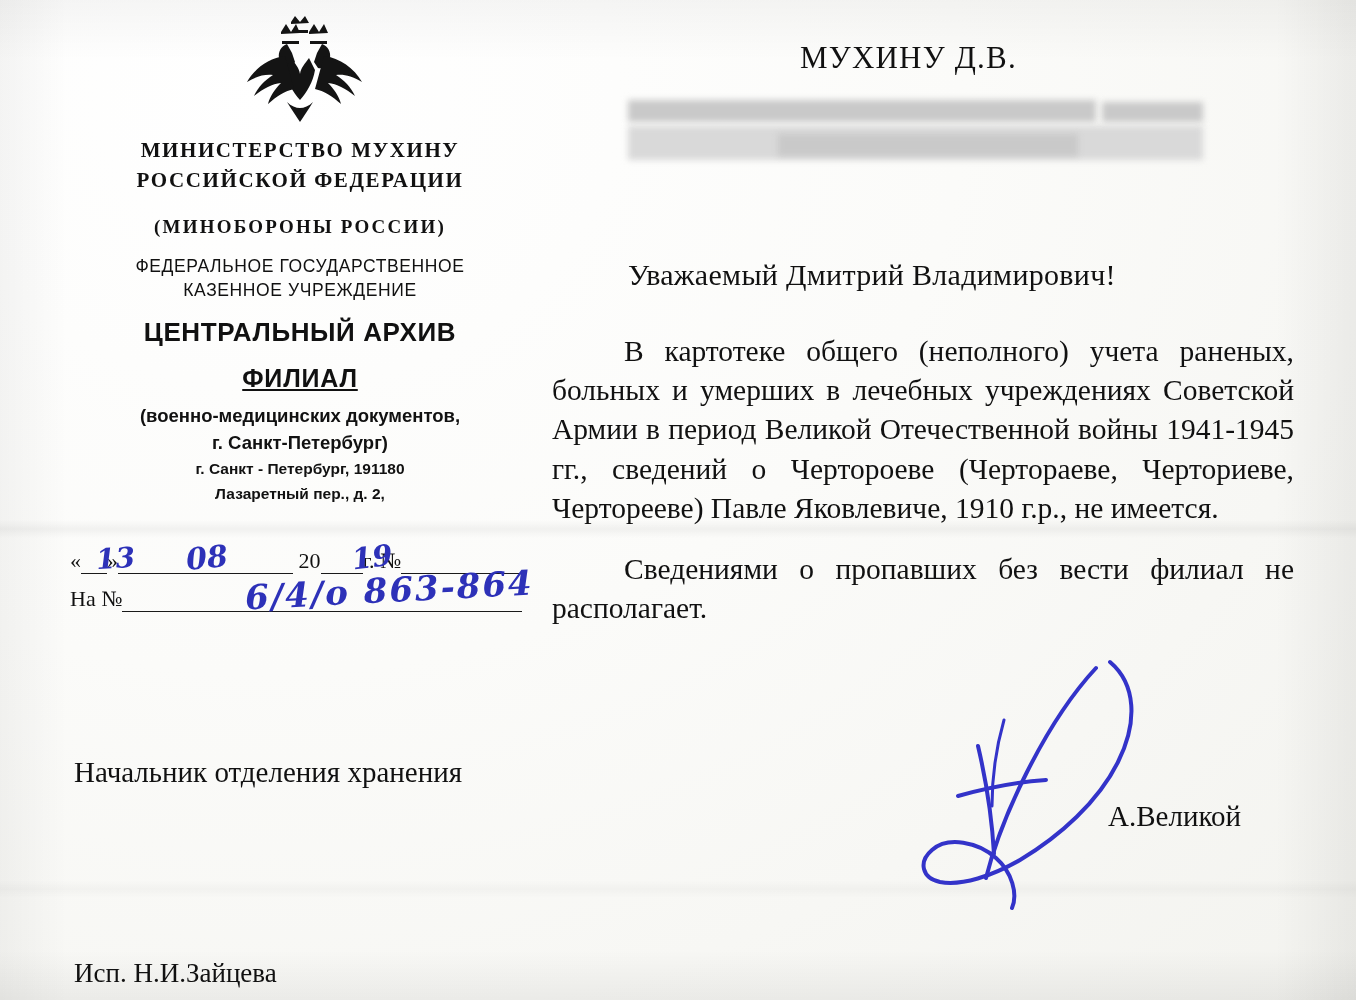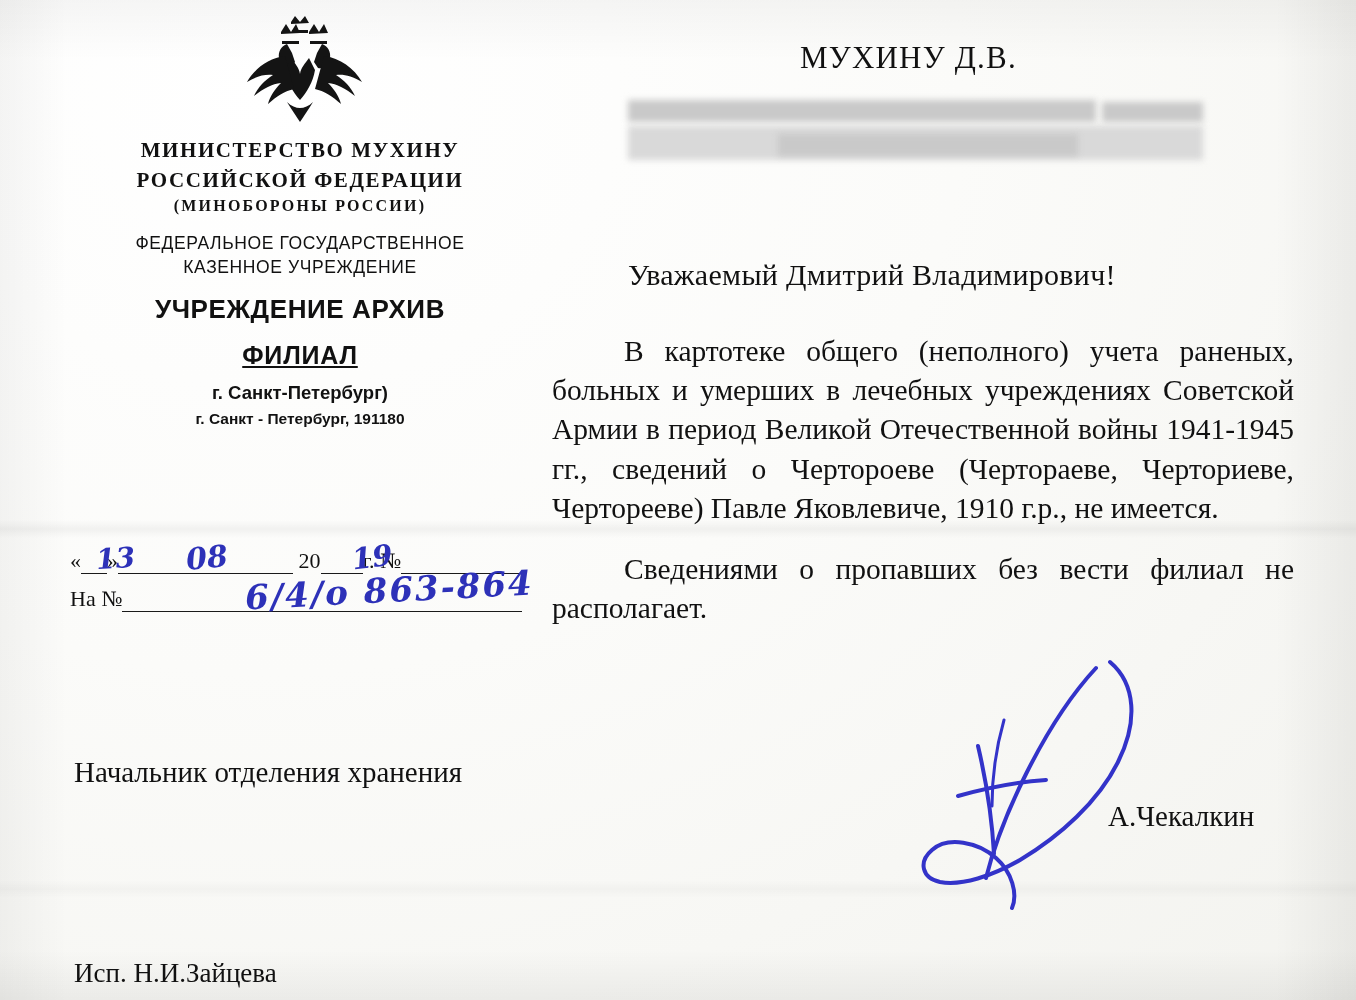--- a/index.html
+++ b/index.html
@@ -59,23 +59,23 @@
     font-family: "Liberation Serif", serif;
     font-weight: bold;
     letter-spacing: 1.2px;
   }
   #ministry {
     font-size: 21px;
     line-height: 1.42;
     letter-spacing: 1.6px;
   }
   #ministry-short {
-    font-size: 16px;
+    font-size: 19px;
     letter-spacing: 2.2px;
-    margin-top: 1px;
+    margin-top: 20px;
     text-align: center;
   }
   #federal {
     margin-top: 16px;
     font-family: "Liberation Sans", sans-serif;
     font-weight: normal;
     font-size: 17.5px;
     line-height: 1.42;
     letter-spacing: 0.6px;
   }
@@ -269,29 +269,31 @@
       <div>МИНИСТЕРСТВО МУХИНУ</div>
       <div>РОССИЙСКОЙ ФЕДЕРАЦИИ</div>
     </div>
     <div class="lh-line" id="ministry-short">(МИНОБОРОНЫ РОССИИ)</div>
 
     <div id="federal">
       <div>ФЕДЕРАЛЬНОЕ ГОСУДАРСТВЕННОЕ</div>
       <div>КАЗЕННОЕ УЧРЕЖДЕНИЕ</div>
     </div>
 
-    <div id="archive">УЧРЕЖДЕНИЕ АРХИВ</div>
+    <div id="archive">ЦЕНТРАЛЬНЫЙ АРХИВ</div>
     <div id="branch">ФИЛИАЛ</div>
 
     <div id="branch-detail">
+      <div>(военно-медицинских документов,</div>
       <div>г. Санкт-Петербург)</div>
     </div>
 
     <div id="address">
       <div>г. Санкт - Петербург, 191180</div>
+      <div>Лазаретный пер., д. 2,</div>
     </div>
   </div>
 
   <div id="reflines">
     <div class="refrow">
       <span>«</span><span class="rule" style="width:26px"></span><span>»</span><span class="rule" style="width:175px"></span>
       <span>20</span><span class="rule" style="width:42px"></span><span>г. №</span><span class="rule" style="width:120px"></span>
       <span class="hand" id="hand-day">13</span>
       <span class="hand" id="hand-month">08</span>
       <span class="hand" id="hand-year">19</span>
@@ -324,16 +326,16 @@
   <svg id="signature" viewBox="0 0 250 260">
     <g fill="none" stroke="#3333c9" stroke-width="4" stroke-linecap="round">
       <path d="M210 12 C236 34 238 72 218 112 C198 152 160 186 120 210 C92 226 62 236 40 232 C22 228 18 212 32 200 C48 186 78 192 96 208 C112 222 118 244 112 258"></path>
       <path d="M196 18 C170 46 146 84 126 124 C108 160 94 196 86 228"></path>
       <path d="M78 96 C86 130 92 168 94 204"></path>
       <path d="M58 146 C86 138 116 132 146 130"></path>
       <path d="M104 70 C96 98 92 128 92 156" stroke-width="3"></path>
     </g>
   </svg>
 
-  <div id="signer-name">А.Чекалкин</div>
+  <div id="signer-name">А.Великой</div>
 
   <div id="executor">Исп. Н.И.Зайцева</div>
 </div>
 
 </body></html>

